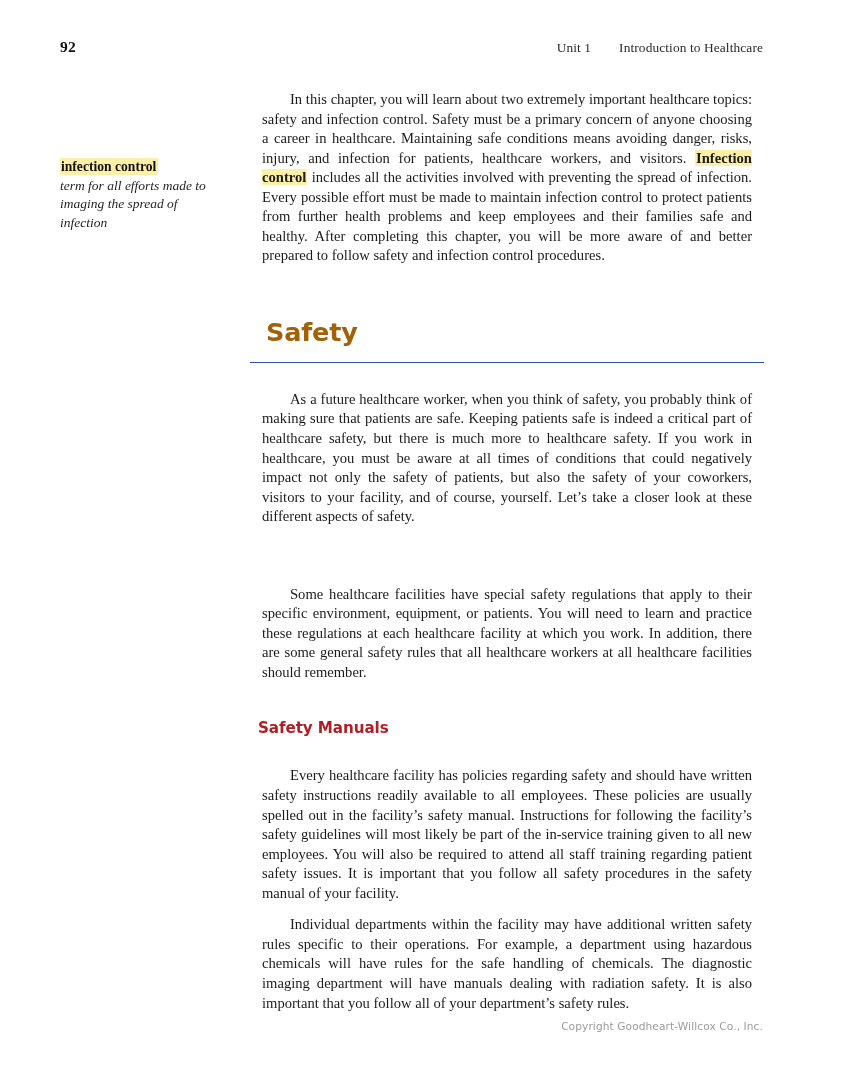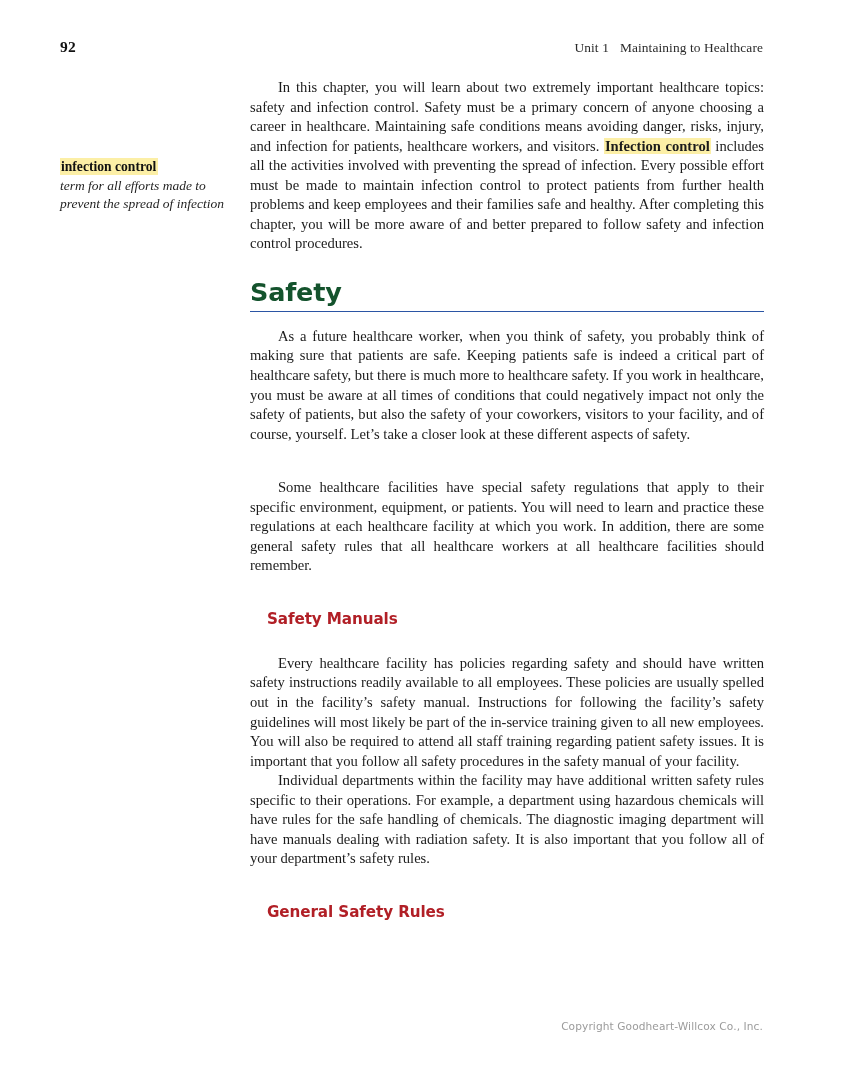--- a/index.html
+++ b/index.html
@@ -45,21 +45,21 @@
   .running-head-title {
     position: absolute;
     right: 0;
     top: 2px;
     font-size: 13.4px;
     color: #2a2a2a;
     white-space: nowrap;
     letter-spacing: .1px;
   }
   .running-head-title .unit {
-    margin-right: 11px;
+    margin-right: 28px;
     text-align: right;
   }
 
   
   .margin-col {
     position: absolute;
     left: 60px;
     top: 157px;
     width: 168px;
   }
@@ -88,67 +88,67 @@
 
   
   .body-col {
     position: absolute;
     left: 250px;
     top: 78px;
     width: 514px;
   }
 
   p.para {
-    margin: 0;
+    margin: 12px;
     text-align: justify;
     text-justify: inter-word;
     font-size: 14.6px;
     line-height: 19.55px;
     color: #1b1b1b;
     text-indent: 28px;
     hyphens: manual;
   }
   p.para + p.para {
     margin-top: 0;
   }
 
   .hl {
     background: #fcefa6;
     font-weight: bold;
     padding: 0 1px;
   }
 
   
   h1.h-a {
-    margin: 0;
+    margin: 16px;
     font-family: "DejaVu Sans", "Liberation Sans", sans-serif;
     font-weight: bold;
     font-size: 25.5px;
     line-height: 28px;
-    color: #14532d;
+    color: #a16207;
     letter-spacing: -0.2px;
     text-indent: 0;
   }
   .rule-a {
     margin-top: 5px;
     border-bottom: 1.6px solid #2b55a4;
     width: 100%;
     height: 0;
   }
   h2.h-b {
     margin: 0;
     font-family: "DejaVu Sans", "Liberation Sans", sans-serif;
     font-weight: bold;
     font-size: 18.6px;
     line-height: 22px;
     color: #07703f;
     letter-spacing: -0.15px;
   }
   h3.h-c {
-    margin: 17px;
+    margin: 8px;
     font-family: "DejaVu Sans", "Liberation Sans", sans-serif;
     font-weight: bold;
     font-size: 15.2px;
     line-height: 19px;
     color: #b11f26;
     letter-spacing: -0.1px;
   }
 
   
   .sp-before-h1 { height: 24px; }
@@ -171,29 +171,29 @@
   }
 </style>
 </head>
 <body>
 
 <div class="page">
 
   <div class="running-head">
     <span class="folio">92</span>
     <span class="running-head-title">
-      <span class="unit">Unit 1</span><span>Maintaining to Healthcare</span>
+      <span class="unit">Unit 1</span><span>Introduction to Healthcare</span>
     </span>
   </div>
 
   <div class="margin-col">
     <div class="margin-term-line">
       <span class="margin-term">infection control</span>
     </div>
-    <p class="margin-def">term for all efforts made to prevent the spread of infection</p>
+    <p class="margin-def">term for all efforts made to imaging the spread of infection</p>
   </div>
 
   <div class="body-col">
 
     <p class="para"><span>In this chapter, you will learn about two extremely important healthcare topics: safety and infection control. Safety must be a primary concern of anyone choosing a career in healthcare. Maintaining safe conditions means avoiding danger, risks, injury, and infection for patients, healthcare workers, and visitors. </span><span class="hl">Infection control</span><span> includes all the activities involved with preventing the spread of infection. Every possible effort must be made to maintain infection control to protect patients from further health problems and keep employees and their families safe and healthy. After completing this chapter, you will be more aware of and better prepared to follow safety and infection control procedures.</span></p>
 
     <div class="sp-before-h1"></div>
     <h1 class="h-a">Safety</h1>
     <div class="rule-a"></div>
     <div class="sp-after-rule"></div>
@@ -206,20 +206,19 @@
     <p class="para">Some healthcare facilities have special safety regulations that apply to their specific environment, equipment, or patients. You will need to learn and practice these regulations at each healthcare facility at which you work. In addition, there are some general safety rules that all healthcare workers at all healthcare facilities should remember.</p>
 
     <div class="sp-before-h3"></div>
     <h3 class="h-c">Safety Manuals</h3>
     <div class="sp-after-h3"></div>
 
     <p class="para">Every healthcare facility has policies regarding safety and should have written safety instructions readily available to all employees. These policies are usually spelled out in the facility’s safety manual. Instructions for following the facility’s safety guidelines will most likely be part of the in-service training given to all new employees. You will also be required to attend all staff training regarding patient safety issues. It is important that you follow all safety procedures in the safety manual of your facility.</p>
     <p class="para">Individual departments within the facility may have additional written safety rules specific to their operations. For example, a department using hazardous chemicals will have rules for the safe handling of chemicals. The diagnostic imaging department will have manuals dealing with radiation safety. It is also important that you follow all of your department’s safety rules.</p>
 
     <div class="sp-before-h3"></div>
-    <h3 class="h-c">General Safety Rules</h3>
     <div class="sp-after-h3"></div>
 
   </div>
 
   <div class="footer">Copyright Goodheart-Willcox Co., Inc.</div>
 
 </div>
 
 </body></html>

